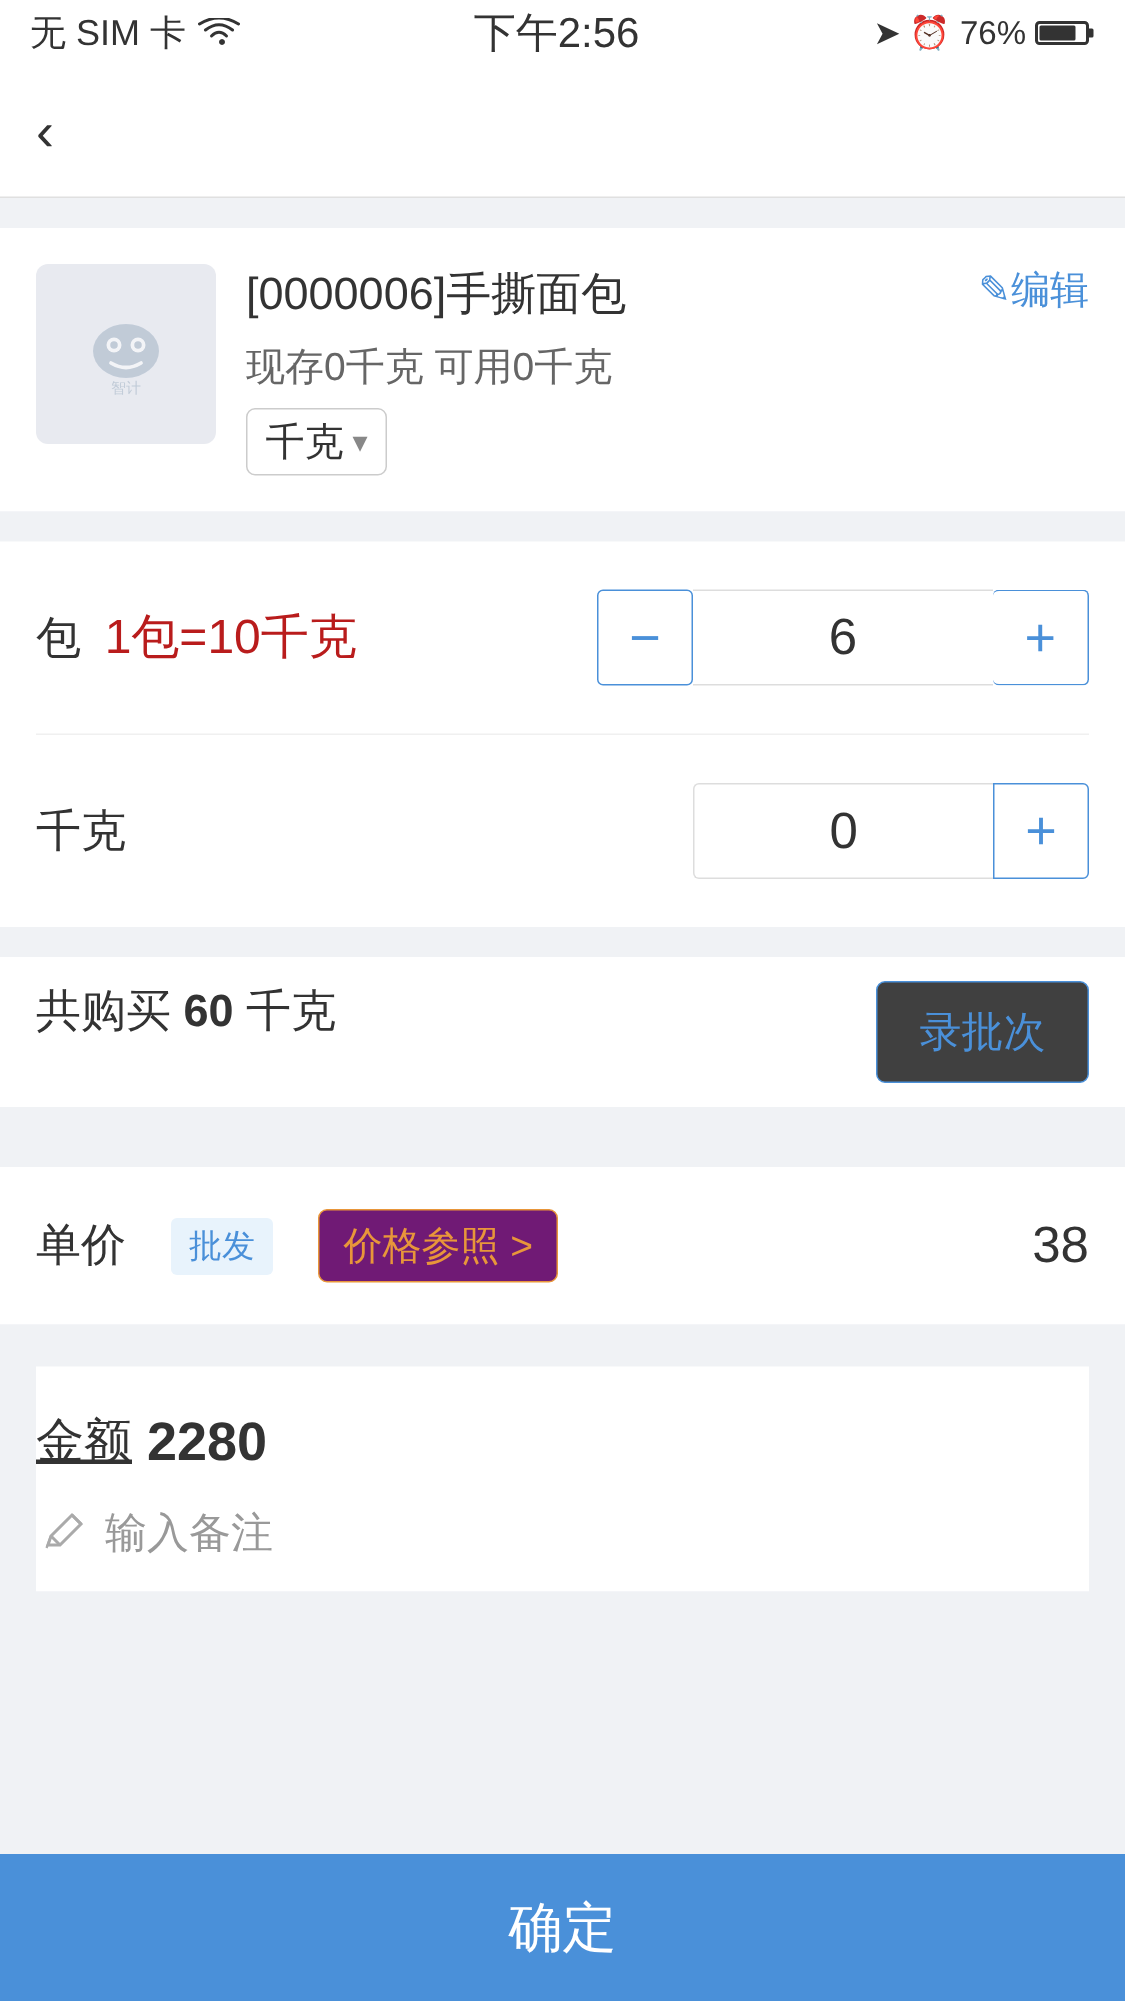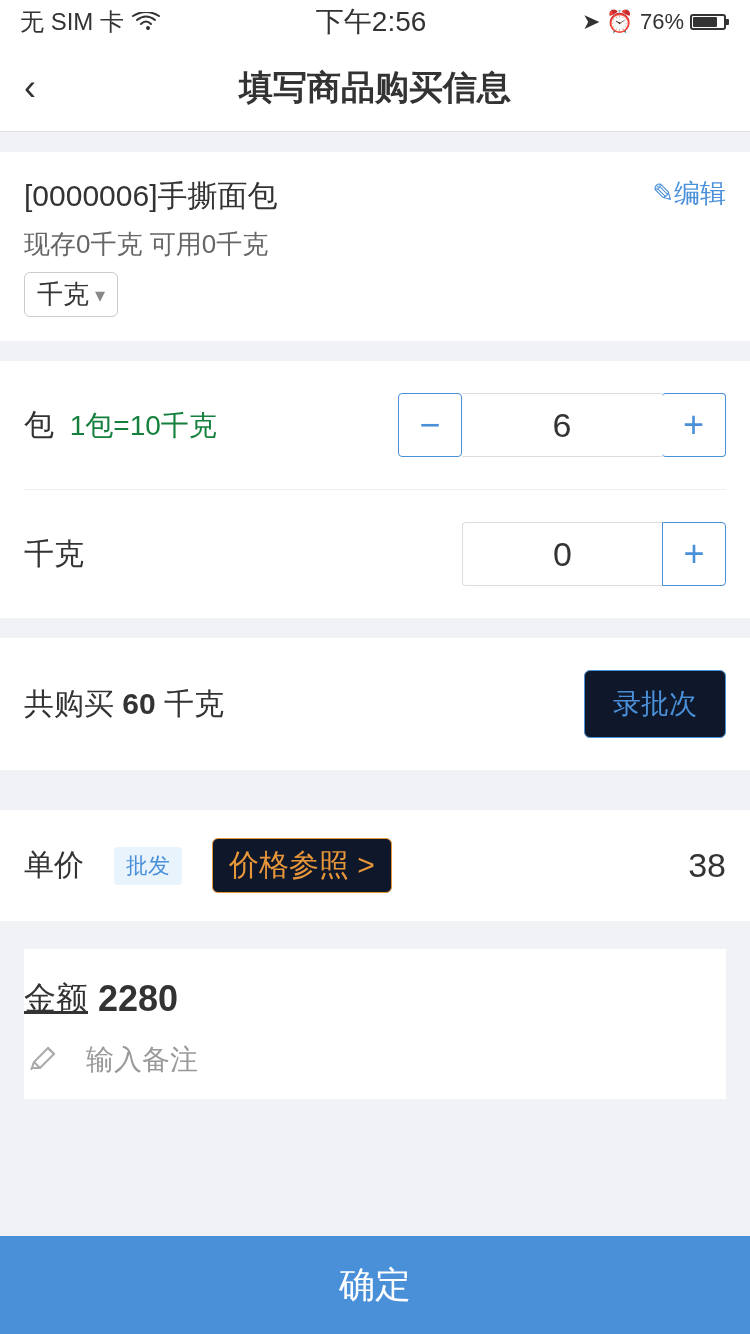--- a/index.html
+++ b/index.html
@@ -146,22 +146,22 @@
       align-items: center;
       justify-content: space-between;
       padding: 32px 0;
       border-bottom: 1px solid #f0f0f0;
     }
     .form-label {
       font-size: 30px;
       color: #333;
     }
     .form-label-sub {
-      font-size: 28px;
-      color: #15803d;
+      font-size: 32px;
+      color: #b91c1c;
       margin-left: 8px;
     }
     .quantity-control {
       display: flex;
       align-items: center;
       gap: 0;
     }
     .qty-btn {
       width: 64px;
       height: 64px;
@@ -186,39 +186,38 @@
       color: #333;
       background: #fff;
     }
     .qty-btn-right {
       border-left: none;
     }
 
     
     .total-row {
       background: #fff;
-      padding: 32px 24px;
-      display: flex;
-      align-items: center;
+      padding: 16px 24px;
+      display: flex;
       justify-content: space-between;
     }
     .total-text {
       font-size: 30px;
       color: #333;
     }
     .total-text strong {
       color: #333;
     }
     .batch-btn {
       border: 1.5px solid #4a90d9;
       border-radius: 6px;
       padding: 14px 28px;
       font-size: 28px;
       color: #4a90d9;
-      background: #0f172a;
+      background: #404040;
       cursor: pointer;
     }
 
     
     .price-section {
       background: #fff;
       padding: 28px 24px;
       display: flex;
       align-items: center;
       justify-content: space-between;
@@ -237,23 +236,23 @@
       background: #e8f3fc;
       color: #4a90d9;
       font-size: 22px;
       padding: 4px 12px;
       border-radius: 4px;
     }
     .price-ref-btn {
       border: 1.5px solid #e8963a;
       border-radius: 6px;
       padding: 6px 16px;
-      font-size: 30px;
+      font-size: 26px;
       color: #e8963a;
-      background: #0f172a;
+      background: #701a75;
       display: flex;
       align-items: center;
       gap: 4px;
       cursor: pointer;
     }
     .price-value {
       font-size: 34px;
       color: #333;
       font-weight: 500;
     }
@@ -268,21 +267,21 @@
       align-items: center;
       gap: 10px;
       font-size: 32px;
       color: #333;
     }
     .amount-label { font-weight: 500; text-decoration: underline; }
     .amount-value { font-size: 36px; font-weight: 600; }
     .remark-row {
       display: flex;
       align-items: center;
-      gap: 26px;
+      gap: 10px;
       padding: 20px 0;
       color: #999;
       font-size: 28px;
     }
     .pencil-icon {
       width: 36px;
       height: 36px;
       color: #aaa;
     }
 
@@ -331,24 +330,34 @@
     <svg width="40" height="20" viewBox="0 0 40 20">
       <rect x="1" y="3" width="34" height="14" rx="2" fill="none" stroke="#333" stroke-width="2"></rect>
       <rect x="35" y="7" width="4" height="6" rx="1" fill="#333"></rect>
       <rect x="3" y="5" width="24" height="10" rx="1" fill="#333"></rect>
     </svg>
   </div>
 </div>
 
 <div class="nav-bar">
   <div class="nav-back">‹</div>
-  <div class="nav-title">填写商品购买信息</div>
 </div>
 
 <div class="product-card">
+  <div class="product-image">
+    <svg viewBox="0 0 60 60" fill="none">
+      <ellipse cx="30" cy="28" rx="22" ry="18" fill="#9badc0"></ellipse>
+      <circle cx="22" cy="24" r="5" fill="#fff"></circle>
+      <circle cx="38" cy="24" r="5" fill="#fff"></circle>
+      <circle cx="22" cy="24" r="2.5" fill="#9badc0"></circle>
+      <circle cx="38" cy="24" r="2.5" fill="#9badc0"></circle>
+      <path d="M20 36 Q30 42 40 36" stroke="#fff" stroke-width="2.5" fill="none" stroke-linecap="round"></path>
+      <text x="30" y="56" text-anchor="middle" font-size="10" fill="#9badc0">智计</text>
+    </svg>
+  </div>
   <div class="product-info">
     <div class="product-name-row">
       <div class="product-name">[0000006]手撕面包</div>
       <div class="edit-link">✎编辑</div>
     </div>
     <div class="product-stock">现存0千克  可用0千克</div>
     <div class="product-unit-row">
       <div class="unit-selector">
         <span>千克</span>
       </div>

